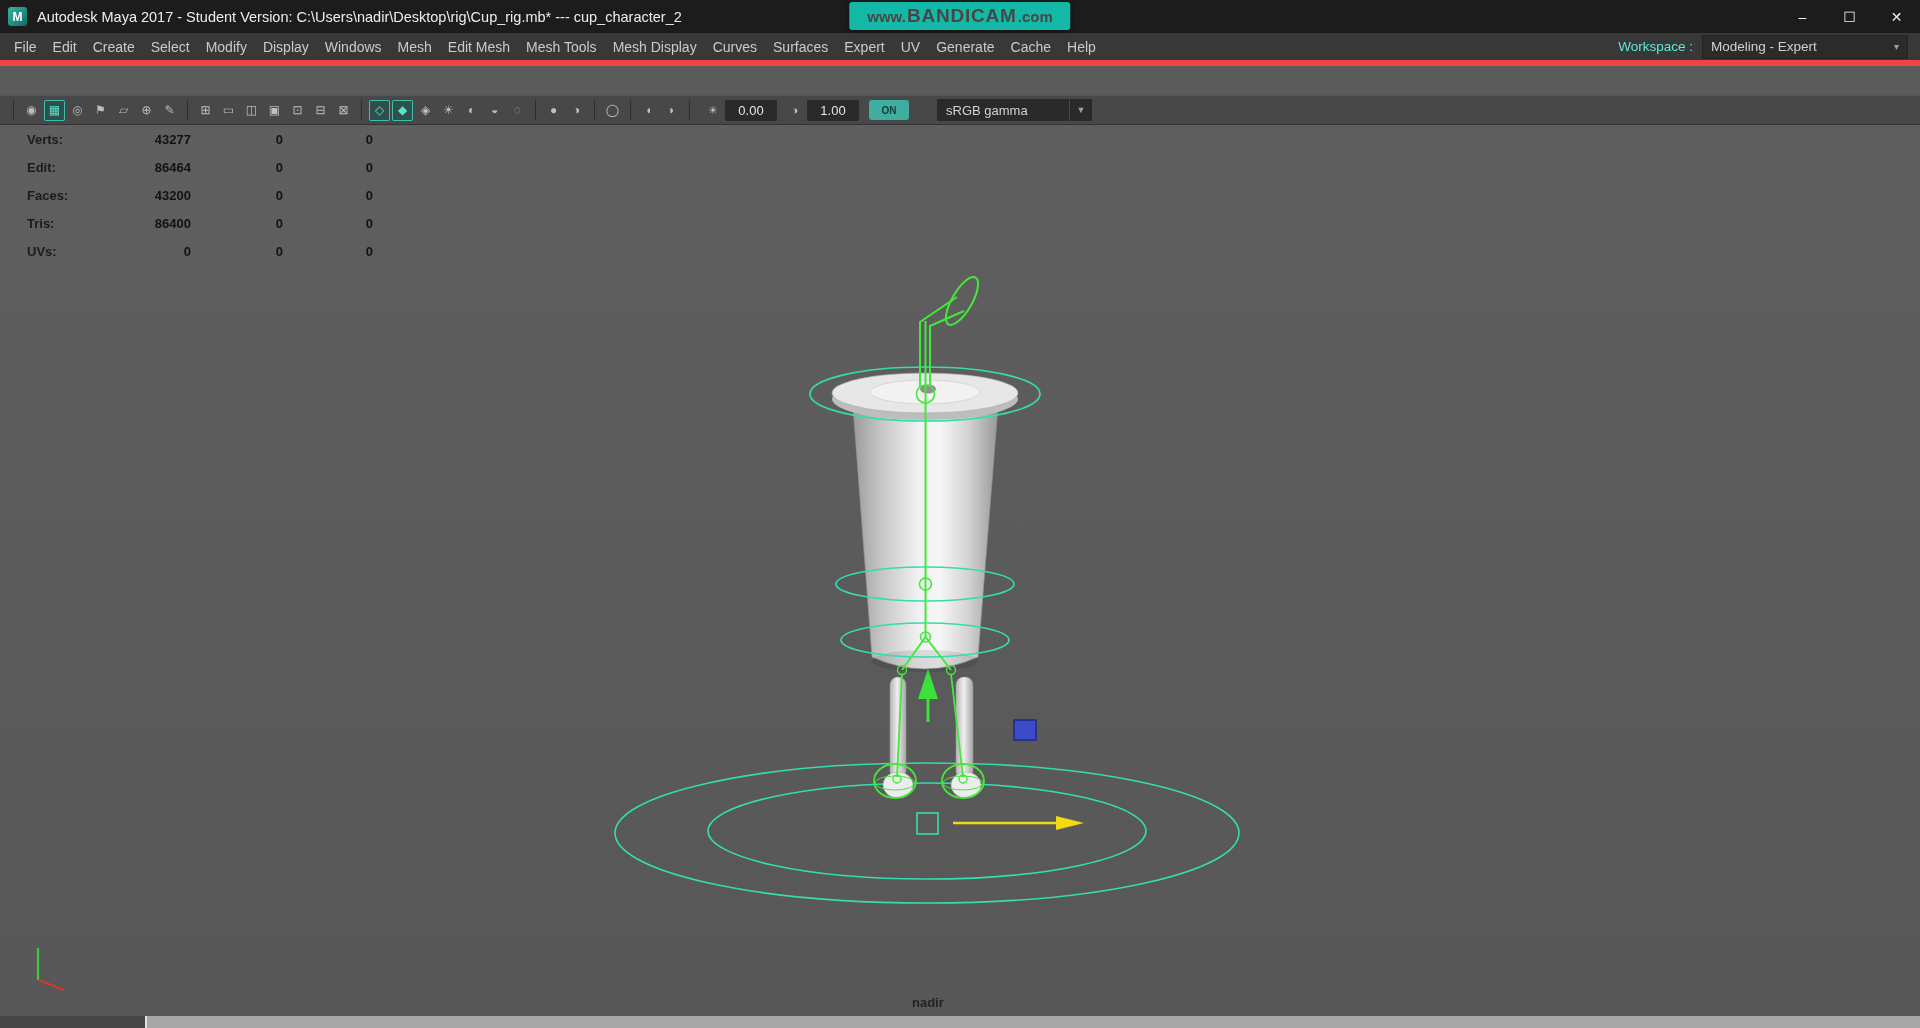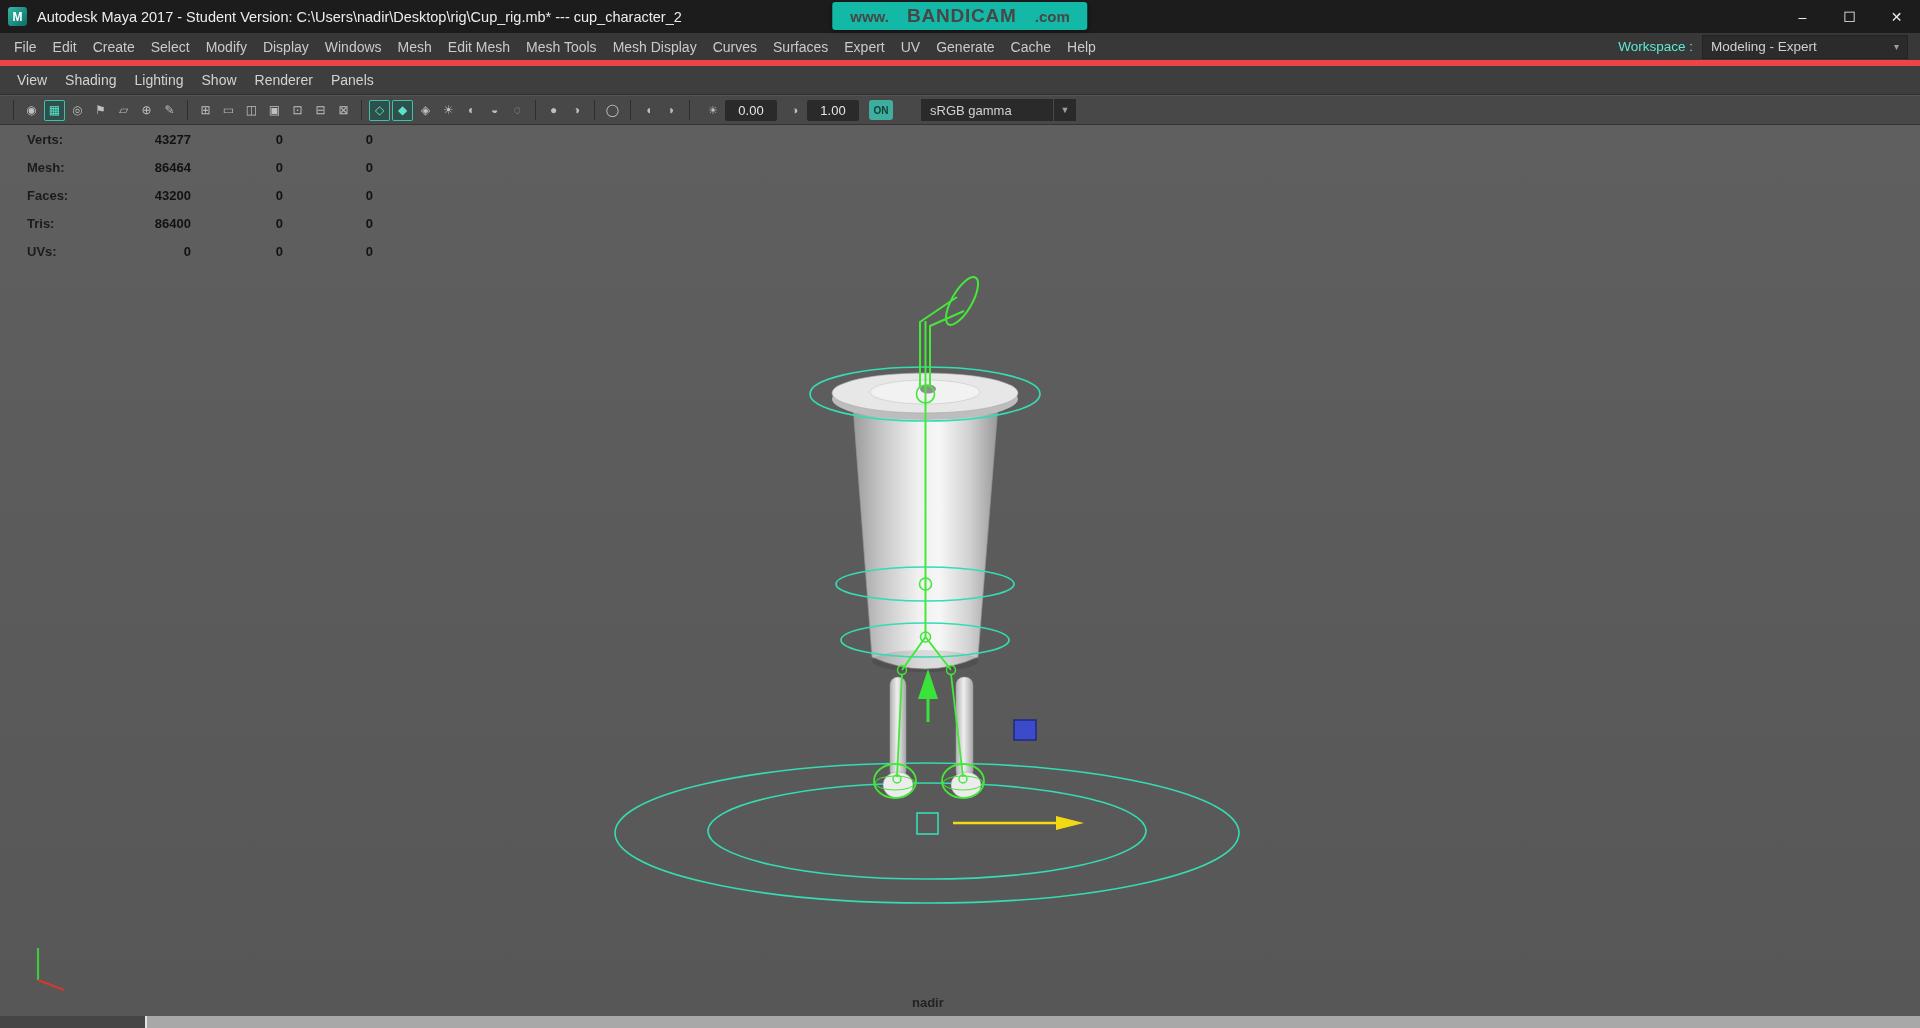--- a/index.html
+++ b/index.html
@@ -13,21 +13,21 @@
   .app-icon { margin-left:8px; width:19px; height:19px; border-radius:3px;
               background:linear-gradient(135deg,#36b5a6,#0b6d66); color:#fff;
               font-size:12px; font-weight:bold; display:flex; align-items:center;
               justify-content:center; flex:0 0 auto; }
   .title-text { margin-left:10px; color:#ededed; font-size:14.5px; white-space:nowrap; }
   .watermark { position:absolute; left:50%; top:2px; transform:translateX(-50%);
                height:28px; background:#14b8a6; border-radius:3px; display:flex;
                align-items:center; padding:0 18px; color:#474747; z-index:30;
                box-shadow:0 1px 4px rgba(0,0,0,.45); }
   .wm-prefix,.wm-suffix { font-size:15px; font-weight:600; }
-  .wm-brand { font-size:19px; font-weight:bold; letter-spacing:.8px; margin:0 18px; }
+  .wm-brand { font-size:19px; font-weight:bold; letter-spacing:.8px; margin:0 1px; }
   .win-controls { margin-left:auto; display:flex; height:100%; }
   .win-btn { width:47px; height:100%; display:flex; align-items:center;
              justify-content:center; color:#ececec; font-size:14px; }
 
   
   .menubar { position:absolute; top:33px; left:0; width:1920px; height:33px;
              background:#383838; border-bottom:6px solid #ef4444; display:flex;
              align-items:center; padding-left:6px; z-index:19; }
   .menu-item { padding:0 8px; color:#cacaca; font-size:14px; white-space:nowrap; }
   .workspace { margin-left:auto; display:flex; align-items:center; gap:9px; padding-right:12px; }
@@ -50,21 +50,21 @@
   .tb-item { width:21px; height:21px; display:flex; align-items:center; justify-content:center;
              color:#bfbfbf; font-size:12px; border-radius:2px; }
   .tb-item.sel { background:#2e4f4a; box-shadow:inset 0 0 0 1px #3fbfae; color:#5ce0cb; }
   .tb-item.sep { width:1px; height:20px; background:#2e2e2e; margin:0 5px;
                  box-shadow:none; border-radius:0; }
   .tb-field { display:flex; align-items:center; gap:3px; margin-left:9px; }
   .tb-mini-icon { width:18px; height:18px; display:flex; align-items:center;
                   justify-content:center; color:#c2c2c2; font-size:11px; }
   .tb-num { width:52px; height:21px; background:#2a2a2a; color:#e6e6e6; font-size:13px;
             display:flex; align-items:center; justify-content:center; border-radius:2px; }
-  .on-badge { margin-left:10px; width:24px; height:20px; background:#3fae9f; color:#10403a;
+  .on-badge { margin-left:10px; width:40px; height:20px; background:#3fae9f; color:#10403a;
               font-size:10px; font-weight:bold; display:flex; align-items:center;
               justify-content:center; border-radius:3px; }
   .colorspace { margin-left:28px; display:flex; }
   .colorspace-box { width:132px; height:22px; background:#2a2a2a; color:#d2d2d2;
                     font-size:13px; display:flex; align-items:center; padding:0 9px; }
   .colorspace-arrow { width:22px; height:22px; background:#2a2a2a; margin-left:1px;
                       display:flex; align-items:center; justify-content:center;
                       color:#9f9f9f; font-size:9px; }
 
   
@@ -130,29 +130,20 @@
       </div>
     <div class="workspace">
       <span class="workspace-label">Workspace :</span>
       <div class="workspace-select">
         <span>Modeling - Expert</span>
         <span class="dd-arrow">▾</span>
       </div>
     </div>
   </div>
 
-  <div class="panelmenus">
-
-  <span class="menu-item">View</span>
-      <span class="menu-item">Shading</span>
-      <span class="menu-item">Lighting</span>
-      <span class="menu-item">Show</span>
-      <span class="menu-item">Renderer</span>
-      <span class="menu-item">Panels</span>
-    </div>
 
   <div class="toolbar">
     <div class="tb-icons">
 
     <span class="tb-item sep">
           <span class="tb-glyph"></span>
         </span>
         <span class="tb-item">
           <span class="tb-glyph">◉</span>
         </span>
@@ -269,21 +260,21 @@
 
     <div class="hud">
 
     <div class="hud-row">
           <span class="hud-label">Verts:</span>
           <span class="hud-val">43277</span>
           <span class="hud-val">0</span>
           <span class="hud-val">0</span>
         </div>
         <div class="hud-row">
-          <span class="hud-label">Mesh:</span>
+          <span class="hud-label">Edit:</span>
           <span class="hud-val">86464</span>
           <span class="hud-val">0</span>
           <span class="hud-val">0</span>
         </div>
         <div class="hud-row">
           <span class="hud-label">Faces:</span>
           <span class="hud-val">43200</span>
           <span class="hud-val">0</span>
           <span class="hud-val">0</span>
         </div>

